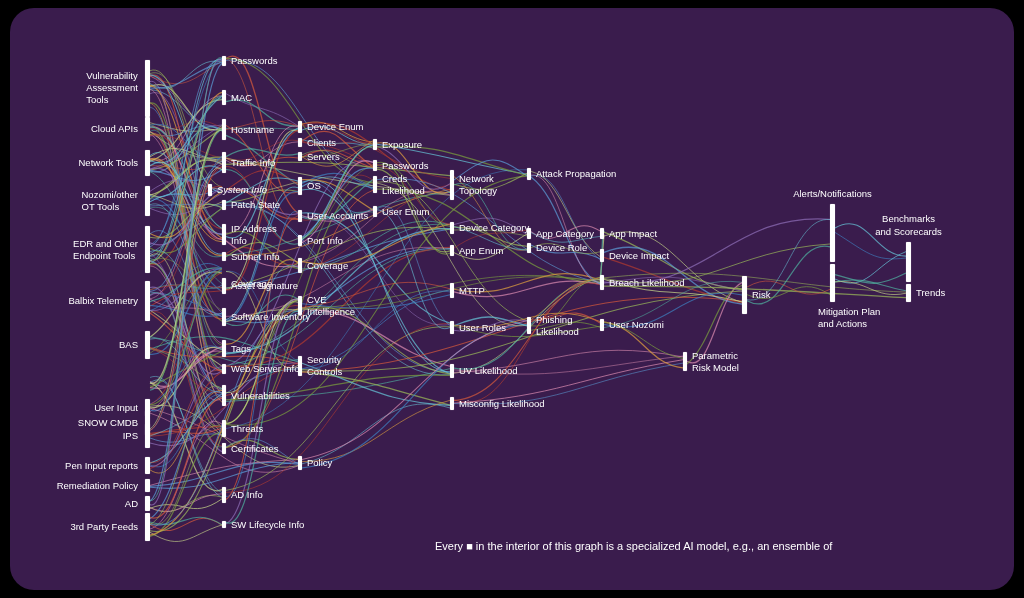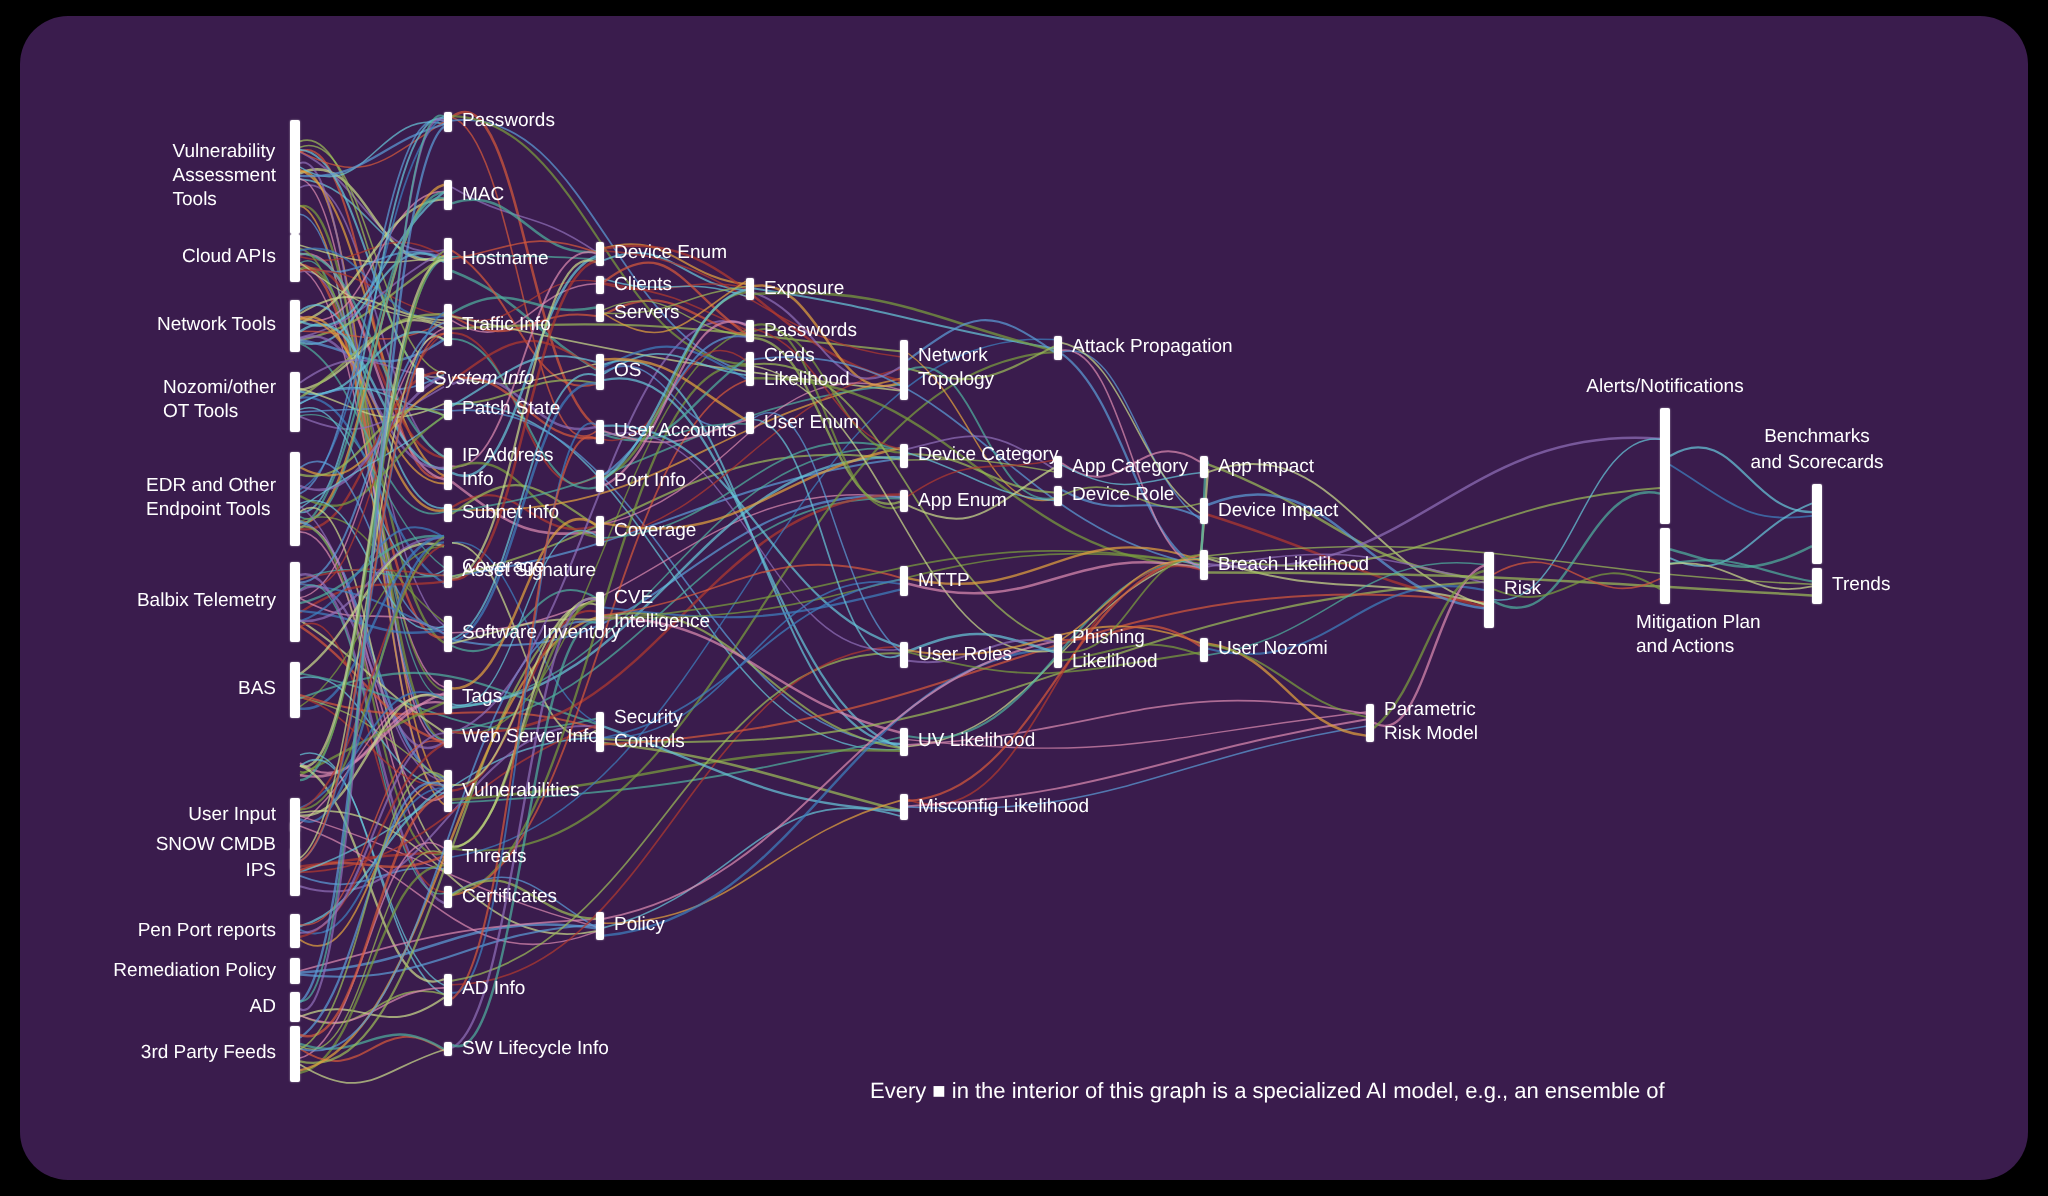--- a/index.html
+++ b/index.html
@@ -425,21 +425,21 @@
       <div class="node" style="left: 145px; top: 399px; width: 5px; height: 17px;">
         <div class="bar" style="width: 5px; height: 17px;"></div>
         <div class="lbl lbl-left">User Input</div>
       </div>
       <div class="node" style="left: 145px; top: 424px; width: 5px; height: 24px;">
         <div class="bar" style="width: 5px; height: 24px;"></div>
         <div class="lbl lbl-left">IPS</div>
       </div>
       <div class="node" style="left: 145px; top: 457px; width: 5px; height: 17px;">
         <div class="bar" style="width: 5px; height: 17px;"></div>
-        <div class="lbl lbl-left">Pen Port reports</div>
+        <div class="lbl lbl-left">Pen Input reports</div>
       </div>
       <div class="node" style="left: 145px; top: 479px; width: 5px; height: 13px;">
         <div class="bar" style="width: 5px; height: 13px;"></div>
         <div class="lbl lbl-left">Remediation Policy</div>
       </div>
       <div class="node" style="left: 145px; top: 496px; width: 5px; height: 15px;">
         <div class="bar" style="width: 5px; height: 15px;"></div>
         <div class="lbl lbl-left">AD</div>
       </div>
       <div class="node" style="left: 145px; top: 513px; width: 5px; height: 28px;">

